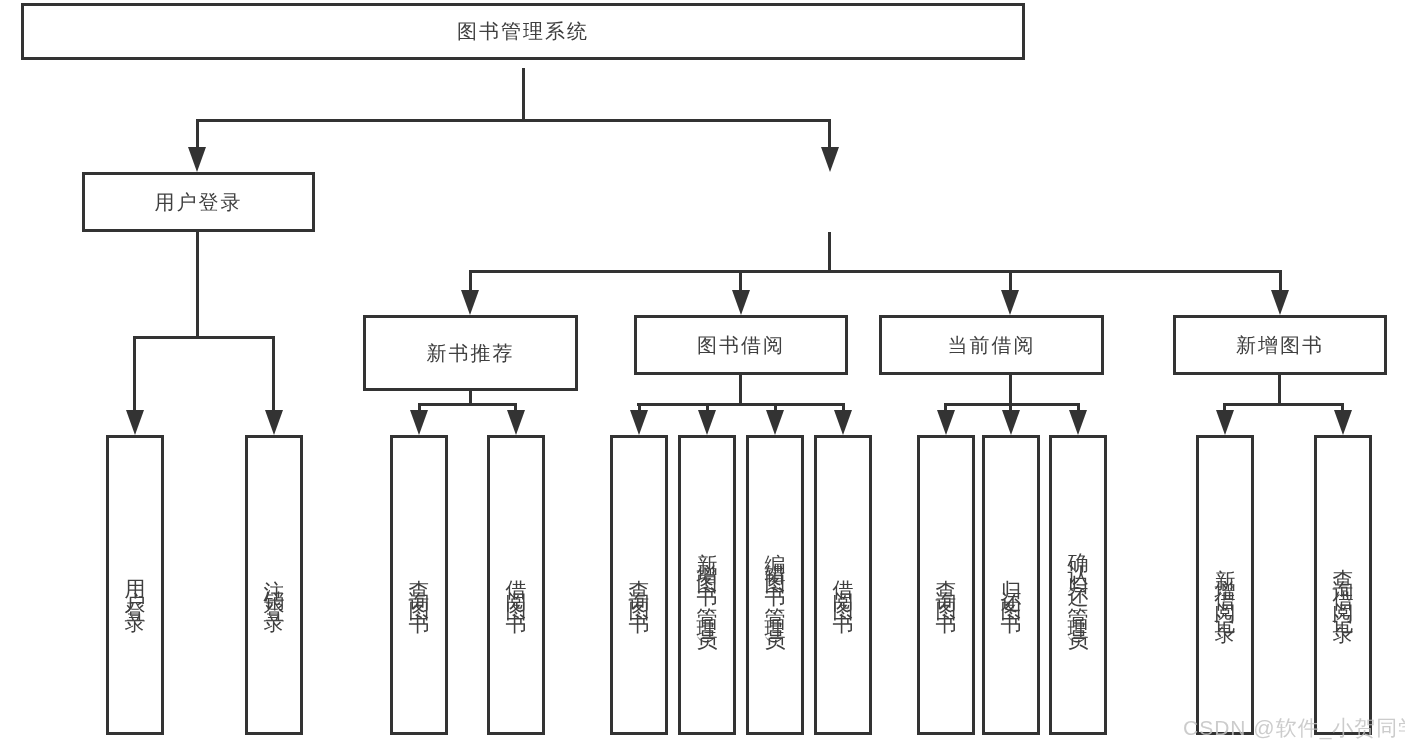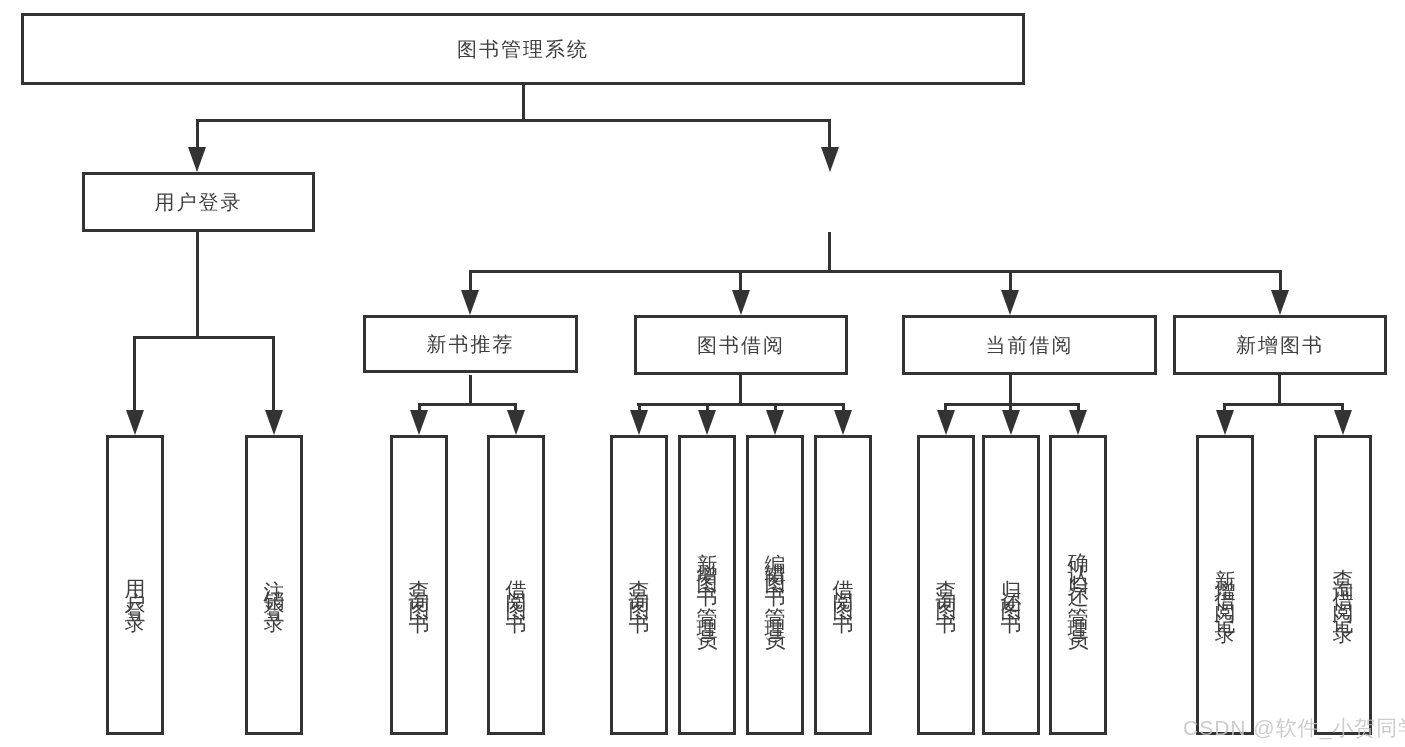--- a/index.html
+++ b/index.html
@@ -105,35 +105,35 @@
       <div class="arrow" style="left: 698px; top: 410px;"></div>
       <div class="arrow" style="left: 766px; top: 410px;"></div>
       <div class="arrow" style="left: 834px; top: 410px;"></div>
       <div class="arrow" style="left: 937px; top: 410px;"></div>
       <div class="arrow" style="left: 1002px; top: 410px;"></div>
       <div class="arrow" style="left: 1069px; top: 410px;"></div>
       <div class="arrow" style="left: 1216px; top: 410px;"></div>
       <div class="arrow" style="left: 1334px; top: 410px;"></div>
     </div>
 
-  <div class="box h" style="left:21px;top:13px;width:1004px;height:72px">
+  <div class="box h" style="left:21px;top:3px;width:1004px;height:57px">
     <span>图书管理系统</span>
   </div>
 
   <div class="box h" style="left:82px;top:172px;width:233px;height:60px">
     <span>用户登录</span>
   </div>
 
-  <div class="box h" style="left:363px;top:315px;width:215px;height:58px">
+  <div class="box h" style="left:363px;top:315px;width:215px;height:76px">
     <span>新书推荐</span>
   </div>
   <div class="box h" style="left:634px;top:315px;width:214px;height:60px">
     <span>图书借阅</span>
   </div>
-  <div class="box h" style="left:902px;top:315px;width:255px;height:60px">
+  <div class="box h" style="left:879px;top:315px;width:225px;height:60px">
     <span>当前借阅</span>
   </div>
   <div class="box h" style="left:1173px;top:315px;width:214px;height:60px">
     <span>新增图书</span>
   </div>
 
   <div class="box v" style="left:106px;top:435px">
     <span class="vtext">用户登录</span>
   </div>
   <div class="box v" style="left:245px;top:435px">

